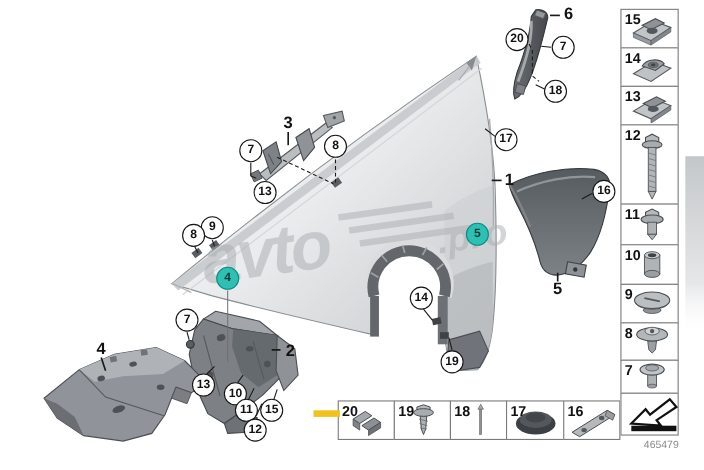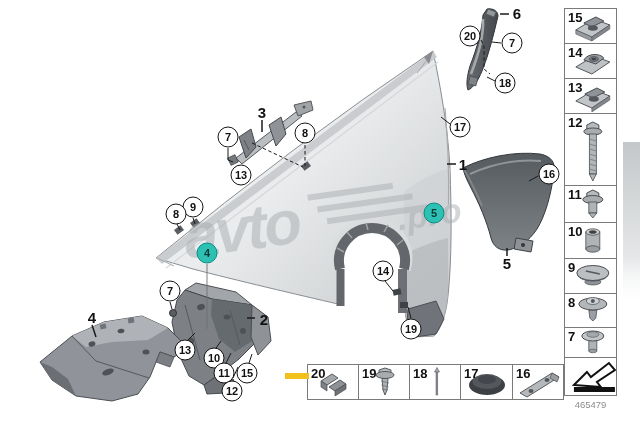--- a/index.html
+++ b/index.html
@@ -22,21 +22,21 @@
   .cell:first-child{margin-top:0;}
   .num{position:absolute;top:1px;left:3px;font-size:13px;font-weight:bold;color:#111;z-index:2;}
   .cell svg{position:absolute;left:50%;bottom:1px;transform:translateX(-46%);}
   
   .brow{position:absolute;left:307px;top:364px;display:flex;z-index:3;}
   .bcell{position:relative;box-sizing:border-box;border:1px solid #7a7a7a;background:#fff;
          margin-left:-1px;height:36px;}
   .bcell:first-child{margin-left:0;}
   .bcell svg{position:absolute;right:1px;bottom:1px;}
   .marker{position:absolute;left:285px;top:373px;width:24px;height:6px;background:#f2c11c;z-index:6;}
-  .fcode{position:absolute;left:564px;top:399px;width:53px;text-align:center;
+  .fcode{position:absolute;left:564px;top:399px;width:53px;text-align:right;
          font-size:9.5px;color:#8c8c8c;z-index:3;}
 </style>
 </head>
 <body>
 
 <div class="canvas">
 
   <svg class="art" width="640" height="427" viewBox="0 0 640 427">
     <defs>
       <linearGradient id="f1" x1="0" y1="0" x2="1" y2="1">

